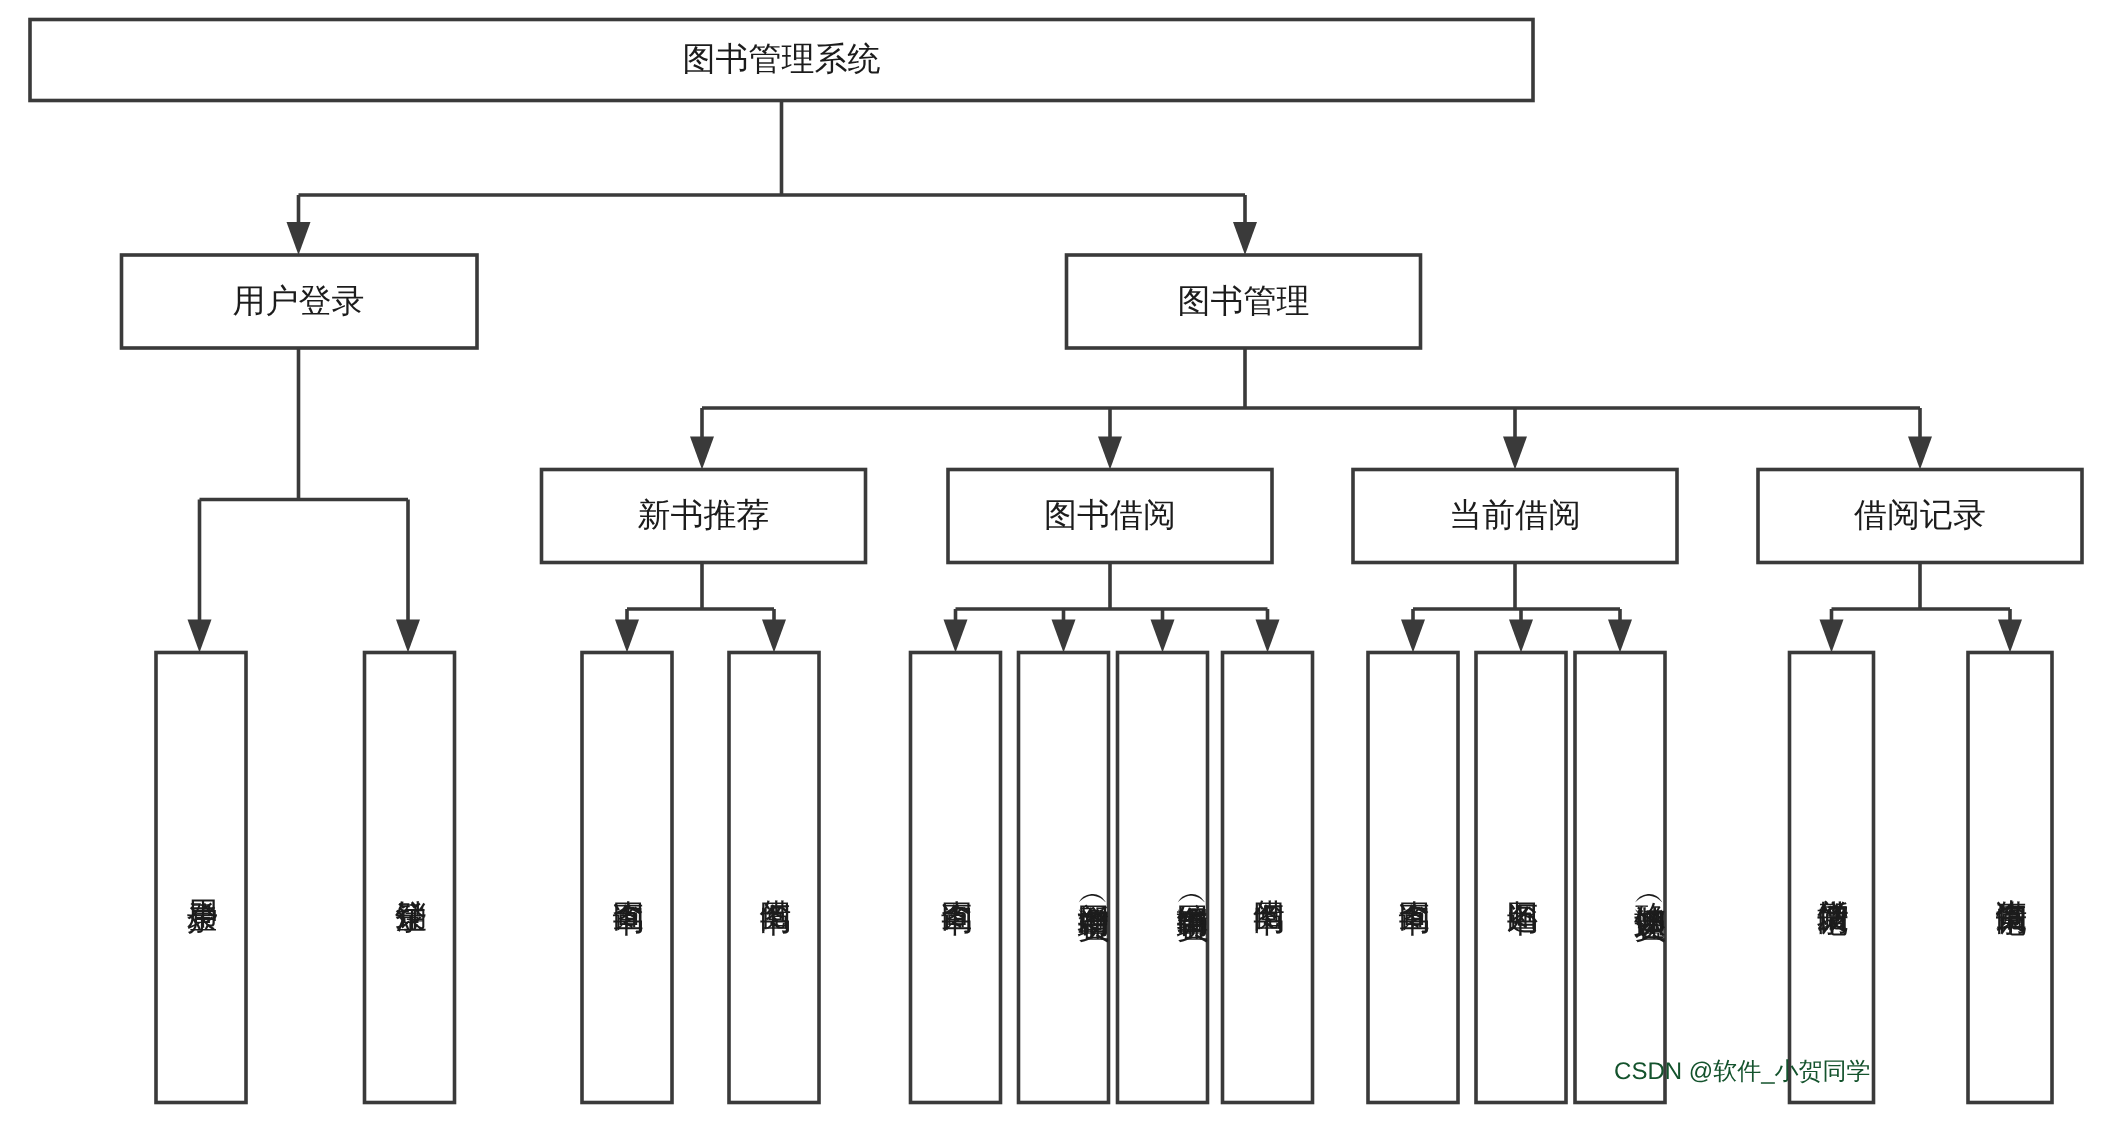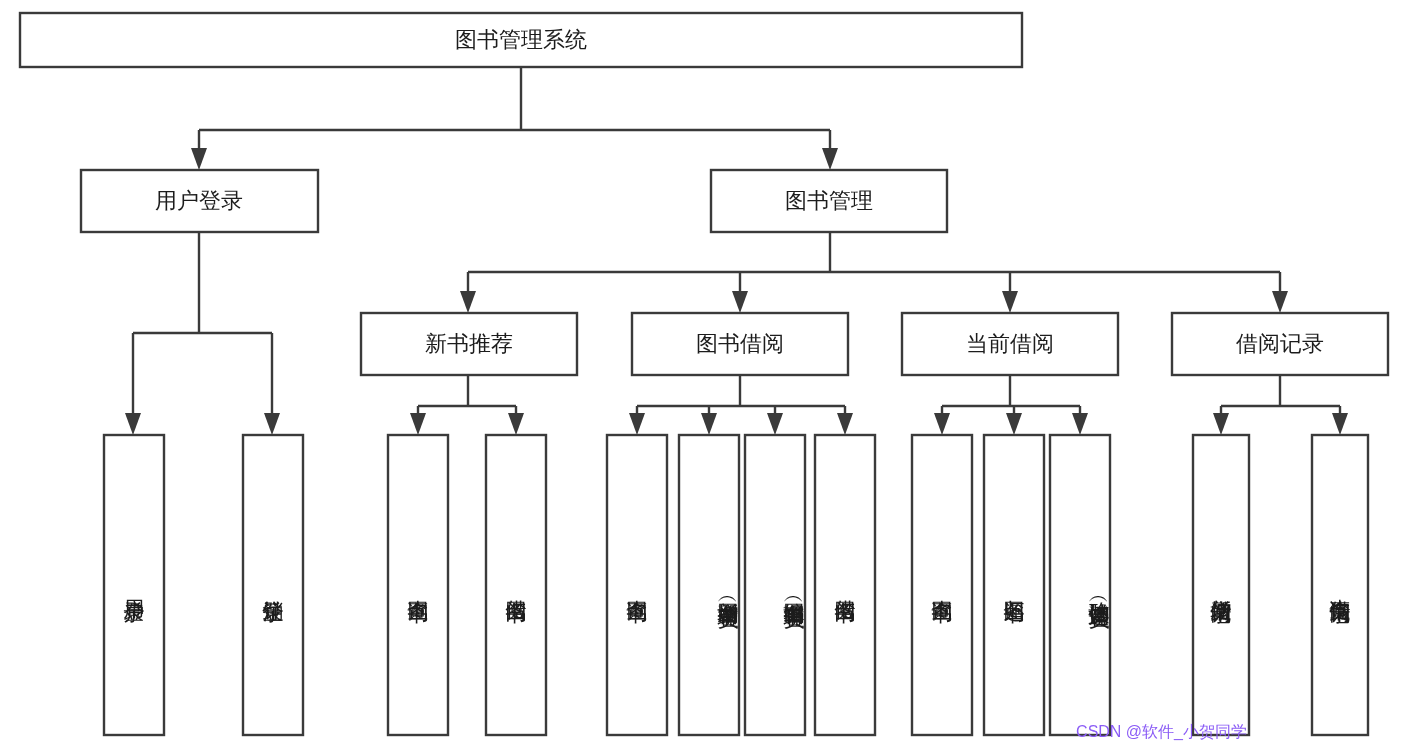--- a/index.html
+++ b/index.html
@@ -64,24 +64,24 @@
     justify-content: center;
     white-space: nowrap;
     pointer-events: none;
   }
   .node-label-v.centered {
     align-items: center;
   }
   .watermark {
     position: absolute;
     right: 8px;
-    bottom: 4px;
+    bottom: 22px;
     font-family: "Liberation Sans", "DejaVu Sans", sans-serif;
     font-size: 16px;
-    color: #8b5cf6;
+    color: #14532d;
     white-space: nowrap;
     user-select: none;
   }
 </style>
 </head>
 <body>
 
 <div id="diagram-root">
 
   <svg id="chart-svg" viewBox="0 0 1405 747" xmlns="http://www.w3.org/2000/svg">

